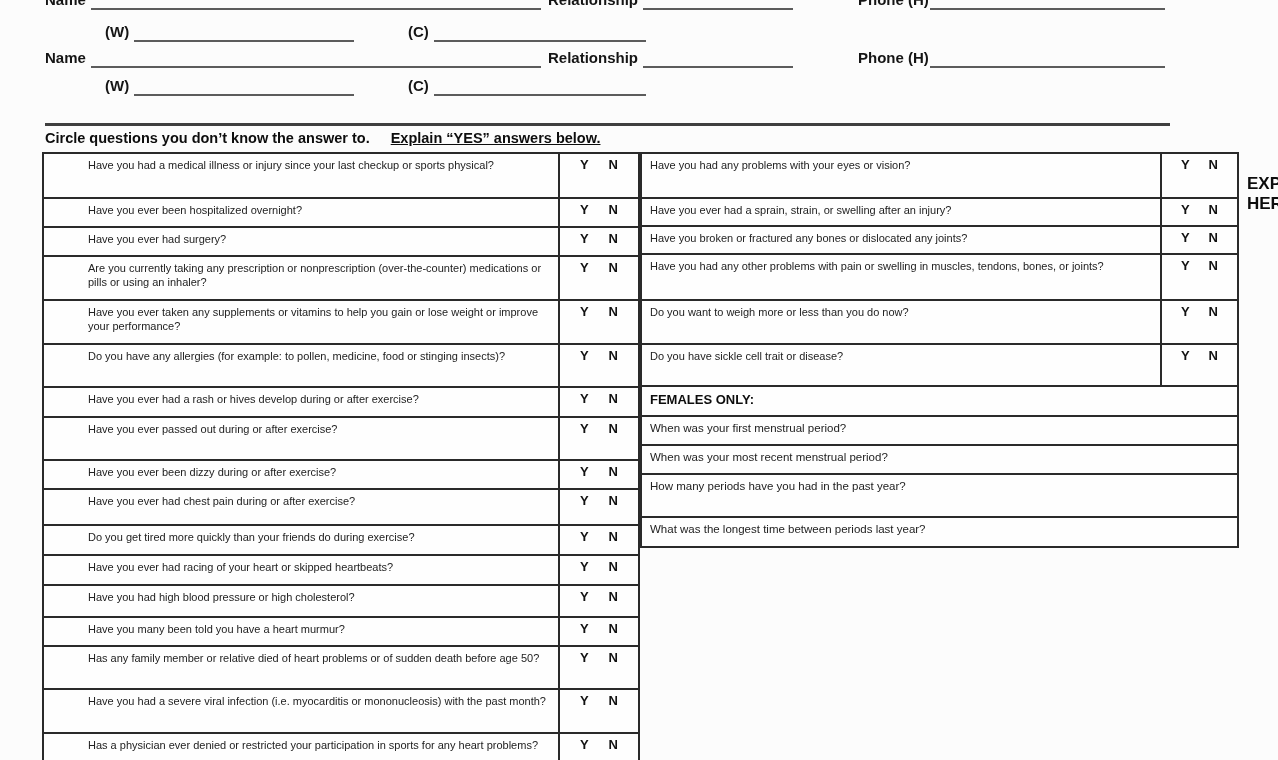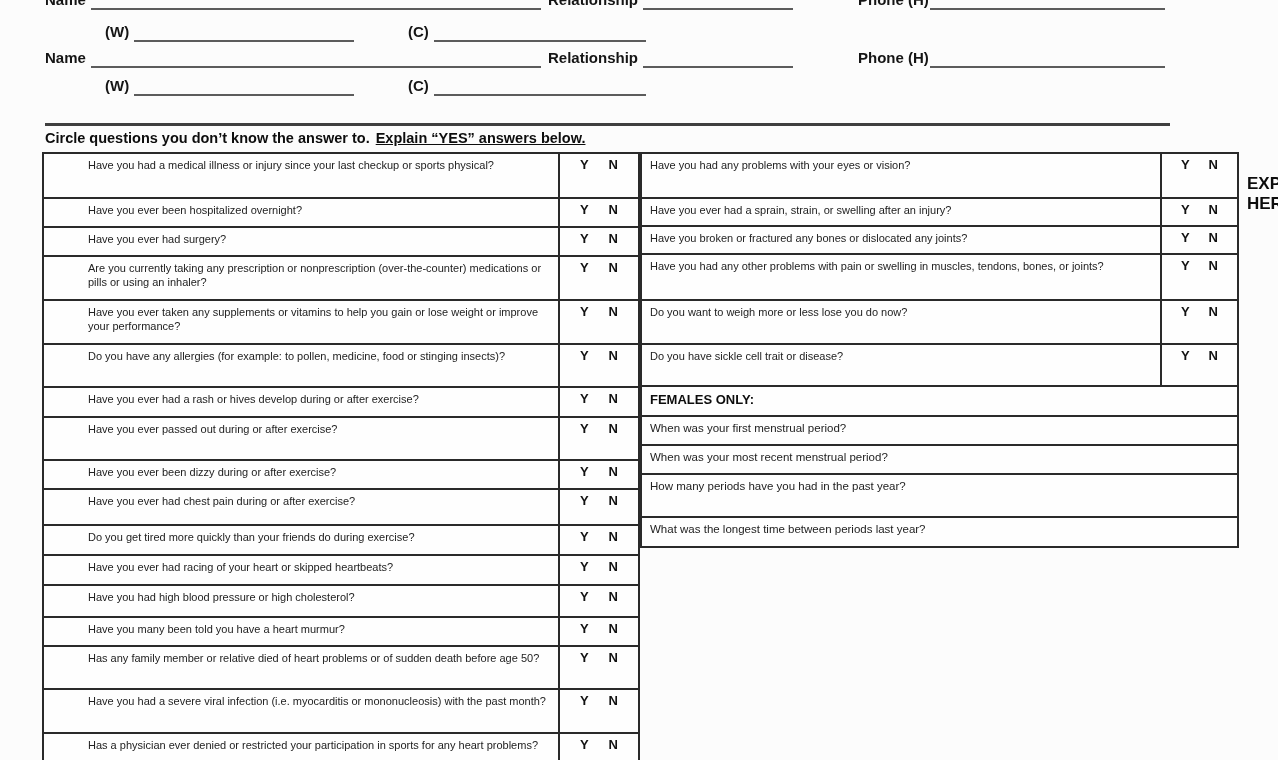--- a/index.html
+++ b/index.html
@@ -12,21 +12,21 @@
   .grp { position: absolute; display: flex; align-items: flex-end; white-space: nowrap; }
   .lbl { font-size: 15px; font-weight: 700; color: #151515; line-height: 20px; }
   .uline { display: inline-block; height: 15px; border-bottom: 2px solid #5c5c5c; margin-left: 5px; }
   .uline.nolm { margin-left: 1px; }
   .w450 { width: 450px; } .w150 { width: 150px; } .w235 { width: 235px; }
   .w220 { width: 220px; } .w212 { width: 212px; }
 
   
   .divider { position: absolute; left: 45px; top: 123px; width: 1125px; height: 3px; background: #3f3f3f; }
   .instruction { position: absolute; left: 45px; top: 130px; font-size: 14.5px; font-weight: 700; color: #0d0d0d; white-space: nowrap; }
-  .instruction .u { text-decoration: underline; margin-left: 6px; }
+  .instruction .u { text-decoration: underline; margin-left: 21px; }
 
   
   .tables { position: absolute; left: 42px; top: 152px; display: flex; align-items: flex-start; }
   table { border-collapse: collapse; table-layout: fixed; background: #fefefe; }
   #ltable { width: 596px; }
   #rtable { width: 597px; }
   td { border: 2px solid #2a2a2a; vertical-align: top; }
   td.q  { font-size: 11px; line-height: 1.3; color: #222; }
   #ltable td.q { width: 516px; padding: 4px 10px 3px 44px; }
   #ltable td.yn-cell { width: 80px; }
@@ -317,21 +317,21 @@
             <tr>
               <td class="q">Have you had any other problems with pain or swelling in muscles, tendons, bones, or joints?</td>
               <td class="yn-cell">
                 <div class="yn">
                   <span>Y</span>
                   <span>N</span>
                 </div>
               </td>
             </tr>
             <tr>
-              <td class="q">Do you want to weigh more or less lose you do now?</td>
+              <td class="q">Do you want to weigh more or less than you do now?</td>
               <td class="yn-cell">
                 <div class="yn">
                   <span>Y</span>
                   <span>N</span>
                 </div>
               </td>
             </tr>
             <tr>
               <td class="q">Do you have sickle cell trait or disease?</td>
               <td class="yn-cell">

